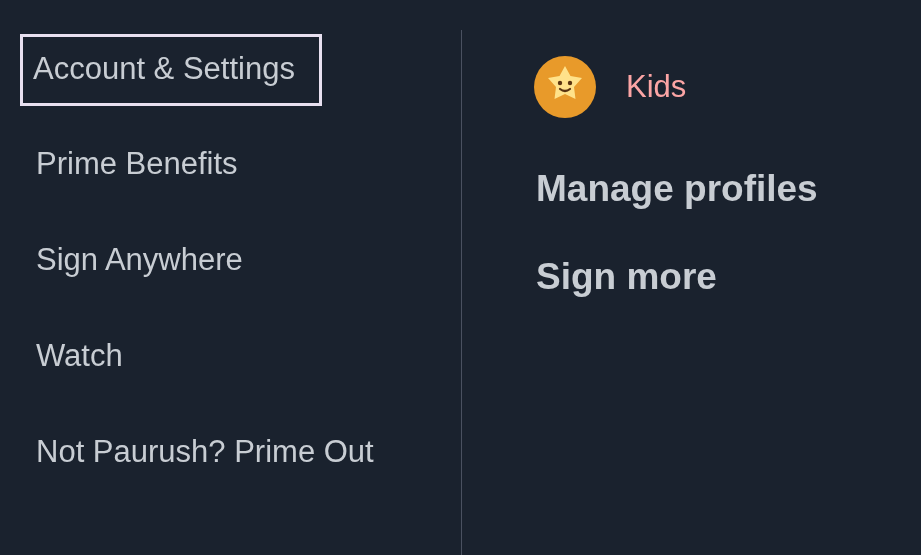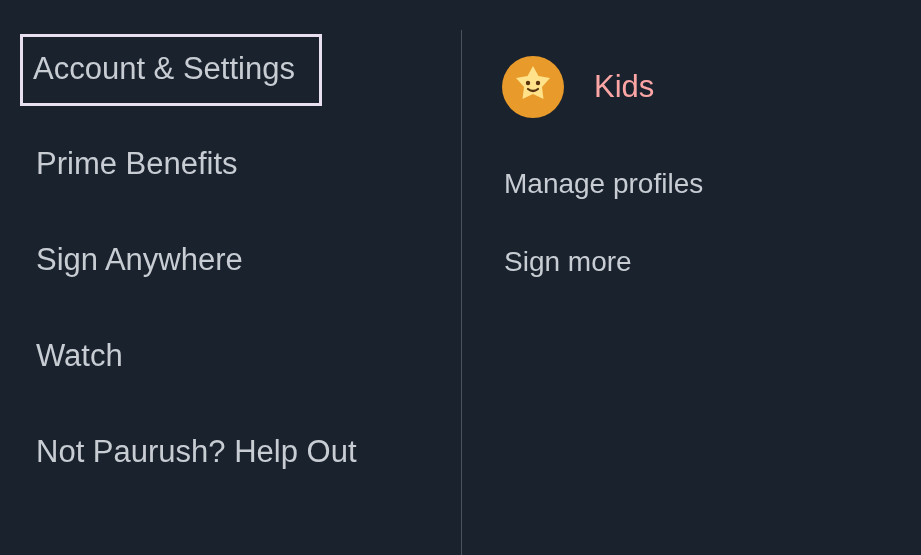--- a/index.html
+++ b/index.html
@@ -12,20 +12,21 @@
       height: 555px;
       background: #1a222e;
       font-family: -apple-system, BlinkMacSystemFont, "Segoe UI", Arial, sans-serif;
       color: #c8cdd3;
       overflow: hidden;
     }
     .container {
       display: flex;
       width: 100%;
       height: 100%;
+      gap: 32px;
     }
     .left-panel {
       width: 462px;
       padding-top: 34px;
       padding-left: 22px;
       position: relative;
     }
     .divider {
       position: absolute;
       right: 0;
@@ -85,41 +86,41 @@
       margin-right: 30px;
       flex-shrink: 0;
     }
     .plus-icon {
       color: #d0d4d9;
       font-size: 32px;
       font-weight: 300;
       line-height: 1;
     }
     .link-item {
-      font-size: 28px;
-      font-weight: 400;
+      font-size: 37px;
+      font-weight: 700;
       color: #c8cdd3;
       margin-bottom: 46px;
       cursor: pointer;
       padding-left: 2px;
     }
     .right-panel .link-item:first-of-type {
       margin-top: 30px;
     }
   </style>
 </head>
 <body>
 
 <div class="container">
   <div class="left-panel">
     <div class="menu-item active">Account &amp; Settings</div><br>
     <div class="menu-item">Prime Benefits</div><br>
     <div class="menu-item">Sign Anywhere</div><br>
     <div class="menu-item">Watch</div><br>
-    <div class="menu-item">Not Paurush? Help Out</div>
+    <div class="menu-item">Not Paurush? Prime Out</div>
     <div class="divider"></div>
   </div>
 
   <div class="right-panel">
     <div class="profile-row">
       <div class="profile-icon">
         <svg viewBox="0 0 62 62" width="62" height="62">
           <circle cx="31" cy="31" r="31" fill="#e89a2a"></circle>
           <path d="M31 10 L36.5 20 L48 22 L40 31 L41.5 43 L31 38 L20.5 43 L22 31 L14 22 L25.5 20 Z" fill="#ffe28a"></path>
           <circle cx="26" cy="27" r="2.2" fill="#5a3310"></circle>

